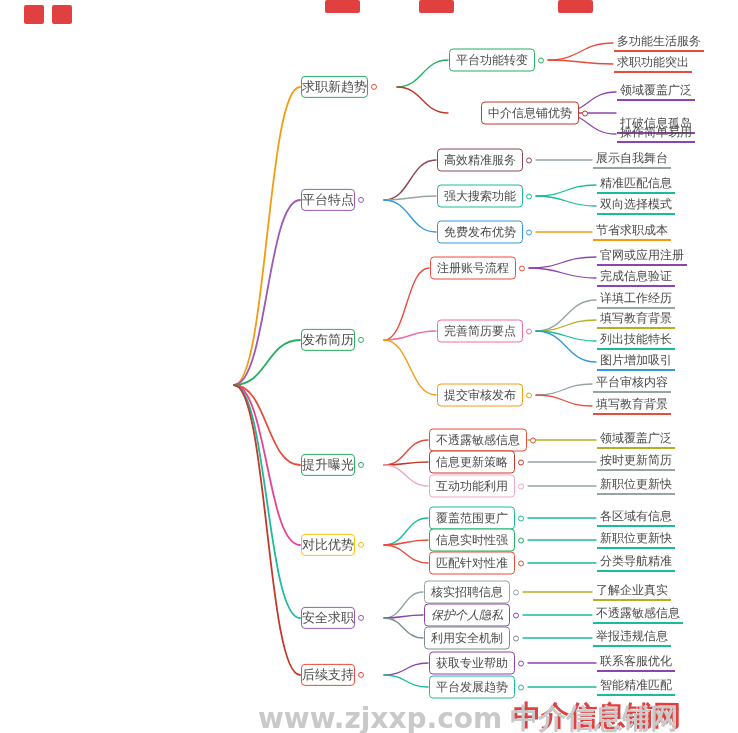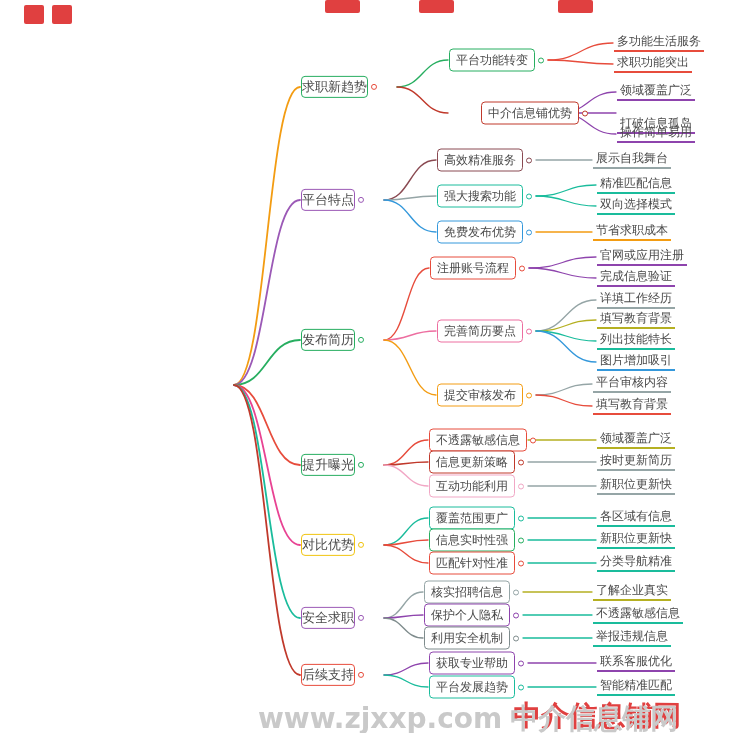--- a/index.html
+++ b/index.html
@@ -128,21 +128,21 @@
     <div class="node lv1" style="left: 301px; top: 545px; border-color: rgb(241, 196, 15);"><span>对比优势</span><span class="dot" style="border-color: rgb(241, 196, 15);"></span></div>
     <div class="node lv2" style="left: 429px; top: 518px; border-color: rgb(26, 188, 156);"><span>覆盖范围更广</span><span class="dot" style="border-color: rgb(26, 188, 156);"></span></div>
     <div class="node lv3" style="left: 597px; top: 518px; border-bottom-color: rgb(26, 188, 156);"><span>各区域有信息</span></div>
     <div class="node lv2" style="left: 429px; top: 540px; border-color: rgb(39, 174, 96);"><span>信息实时性强</span><span class="dot" style="border-color: rgb(39, 174, 96);"></span></div>
     <div class="node lv3" style="left: 597px; top: 540px; border-bottom-color: rgb(26, 188, 156);"><span>新职位更新快</span></div>
     <div class="node lv2" style="left: 429px; top: 563px; border-color: rgb(231, 76, 60);"><span>匹配针对性准</span><span class="dot" style="border-color: rgb(231, 76, 60);"></span></div>
     <div class="node lv3" style="left: 597px; top: 563px; border-bottom-color: rgb(26, 188, 156);"><span>分类导航精准</span></div>
     <div class="node lv1" style="left: 301px; top: 618px; border-color: rgb(155, 89, 182);"><span>安全求职</span><span class="dot" style="border-color: rgb(155, 89, 182);"></span></div>
     <div class="node lv2" style="left: 424px; top: 592px; border-color: rgb(149, 165, 166);"><span>核实招聘信息</span><span class="dot" style="border-color: rgb(149, 165, 166);"></span></div>
     <div class="node lv3" style="left: 593px; top: 592px; border-bottom-color: rgb(181, 176, 34);"><span>了解企业真实</span></div>
-    <div class="node lv2" style="left: 424px; top: 615px; border-color: rgb(142, 68, 173);"><span>保护个人隐私</span><span class="dot" style="border-color: rgb(142, 68, 173);"></span></div>
+    <div class="node lv2" style="left: 424px; top: 615px; border-color: rgb(142, 68, 173); font-style: italic;"><span>保护个人隐私</span><span class="dot" style="border-color: rgb(142, 68, 173);"></span></div>
     <div class="node lv3" style="left: 593px; top: 615px; border-bottom-color: rgb(26, 188, 156);"><span>不透露敏感信息</span></div>
     <div class="node lv2" style="left: 424px; top: 638px; border-color: rgb(127, 140, 141);"><span>利用安全机制</span><span class="dot" style="border-color: rgb(127, 140, 141);"></span></div>
     <div class="node lv3" style="left: 593px; top: 638px; border-bottom-color: rgb(26, 188, 156);"><span>举报违规信息</span></div>
     <div class="node lv1" style="left: 301px; top: 675px; border-color: rgb(231, 76, 60);"><span>后续支持</span><span class="dot" style="border-color: rgb(231, 76, 60);"></span></div>
     <div class="node lv2" style="left: 429px; top: 663px; border-color: rgb(142, 68, 173);"><span>获取专业帮助</span><span class="dot" style="border-color: rgb(142, 68, 173);"></span></div>
     <div class="node lv3" style="left: 597px; top: 663px; border-bottom-color: rgb(142, 68, 173);"><span>联系客服优化</span></div>
     <div class="node lv2" style="left: 429px; top: 687px; border-color: rgb(26, 188, 156);"><span>平台发展趋势</span><span class="dot" style="border-color: rgb(26, 188, 156);"></span></div>
     <div class="node lv3" style="left: 597px; top: 687px; border-bottom-color: rgb(26, 188, 156);"><span>智能精准匹配</span></div>
   </div>
 

